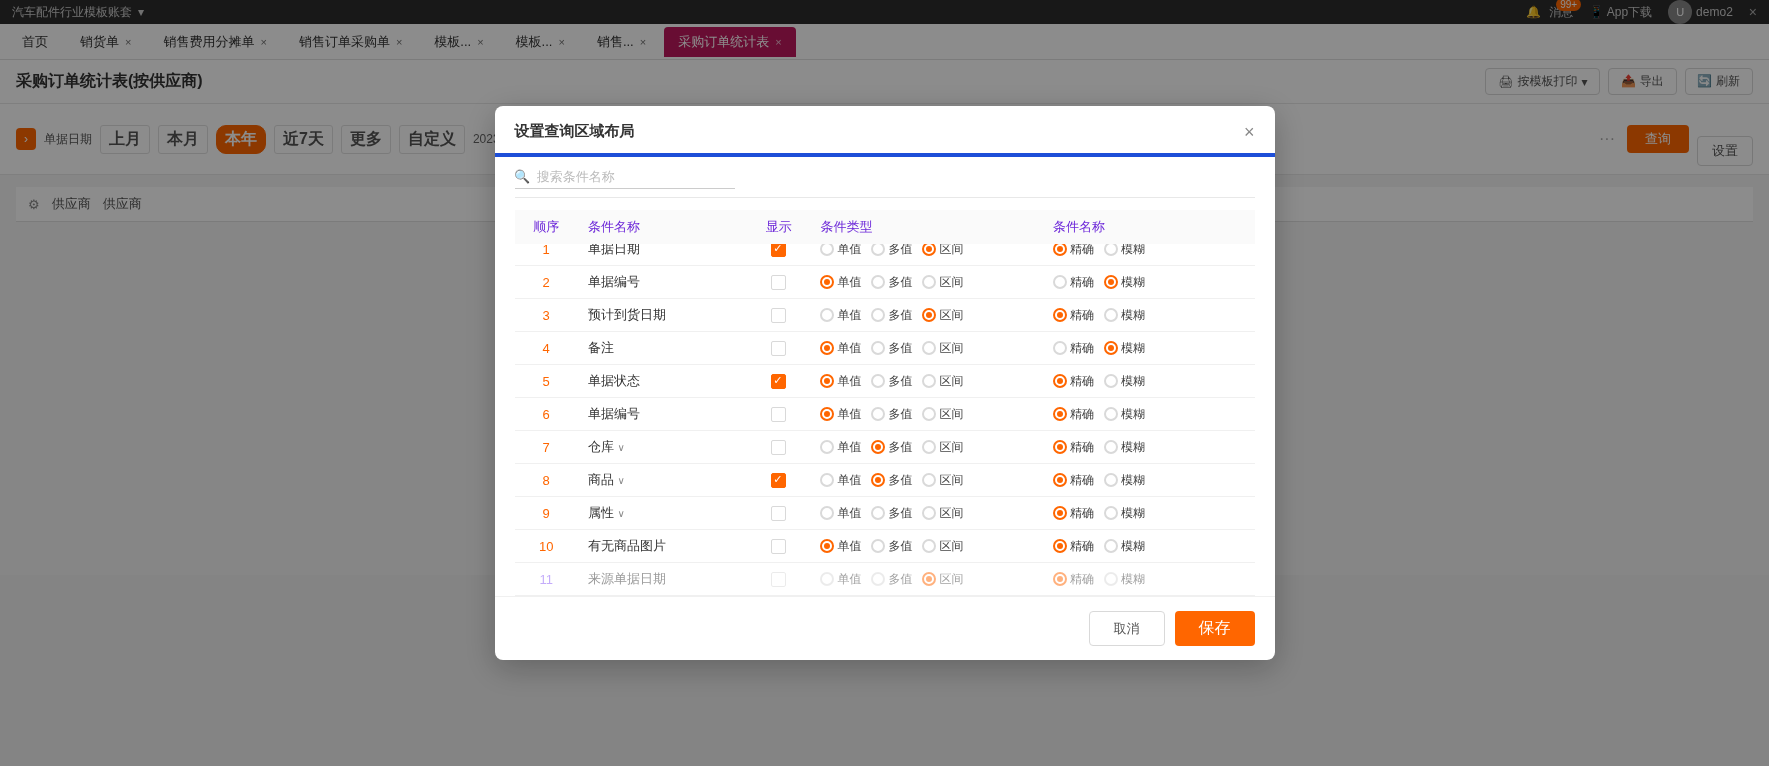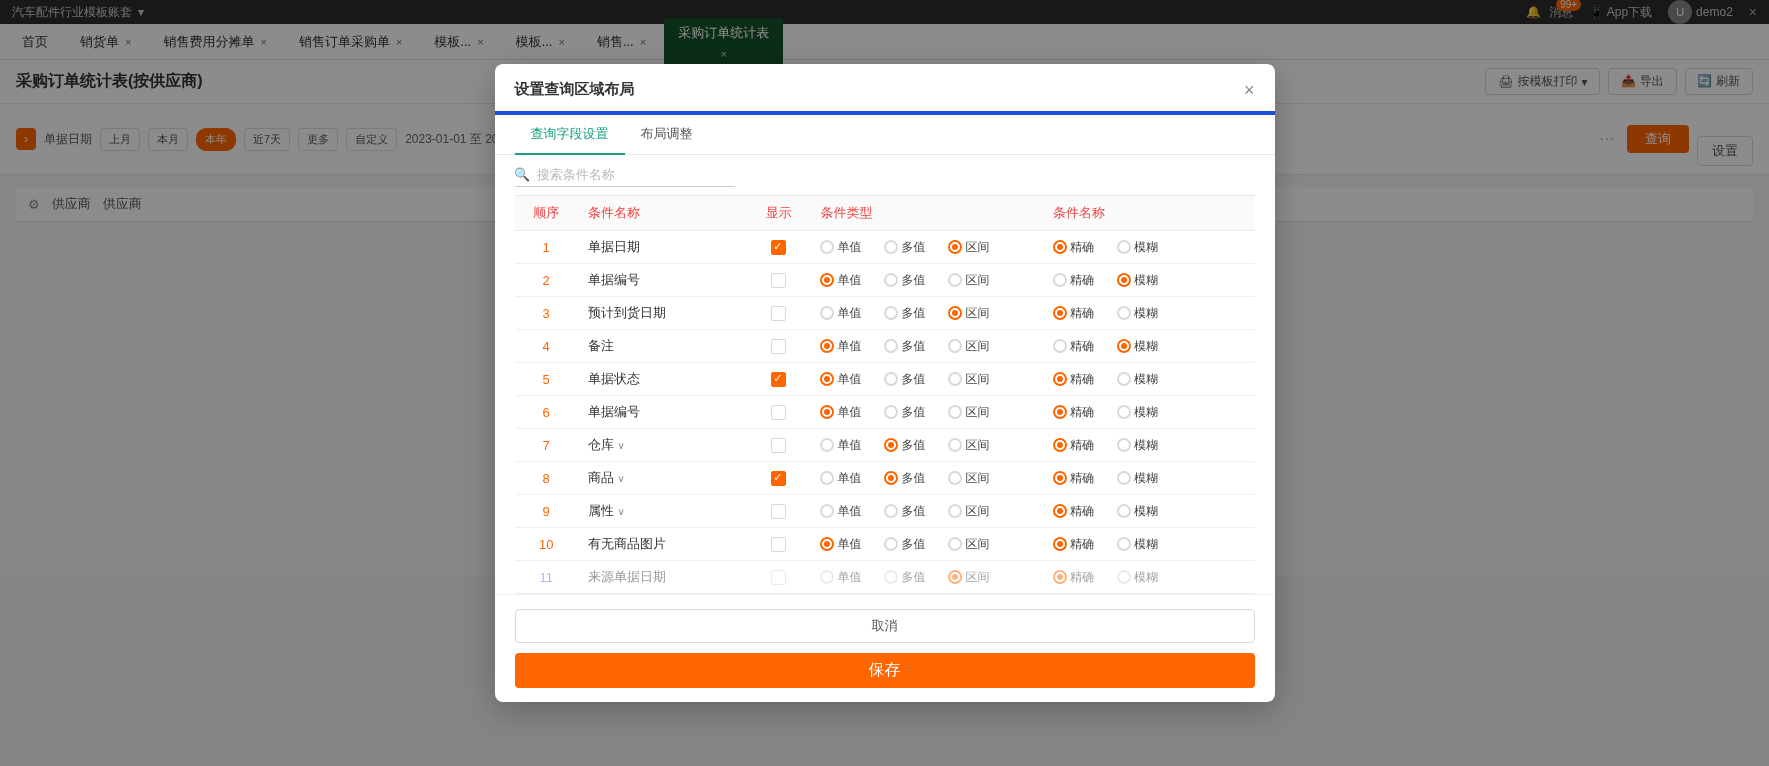--- a/index.html
+++ b/index.html
@@ -32,21 +32,21 @@
       gap: 4px;
     }
     .tab-item {
       padding: 6px 14px;
       border-radius: 4px 4px 0 0;
       cursor: pointer;
       font-size: 13px;
       color: #333;
       display: flex; align-items: center; gap: 6px;
     }
-    .tab-item.active { background: #14532d; color: #fff; flex-direction: column; }
+    .tab-item.active { background: #be185d; color: #fff; }
     .tab-item .tab-close { font-size: 11px; opacity: 0.7; }
 
     
     .page-header {
       background: #fff;
       padding: 8px 16px;
       display: flex;
       align-items: center;
       justify-content: space-between;
       border-bottom: 1px solid #e8e8e8;
@@ -61,21 +61,21 @@
     .filter-bar {
       background: #fff;
       padding: 8px 16px;
       display: flex;
       align-items: center;
       gap: 8px;
       border-bottom: 1px solid #e8e8e8;
     }
     .filter-toggle-btn { background: #f60; color: #fff; border: none; padding: 4px 8px; border-radius: 4px; cursor: pointer; font-size: 12px; }
     .filter-label { font-size: 12px; color: #555; }
-    .date-btn { padding: 3px 8px; border: 1px solid #e0e0e0; border-radius: 3px; cursor: pointer; font-size: 11px; color: #555; background: #fff; }
+    .date-btn { padding: 3px 8px; border: 1px solid #e0e0e0; border-radius: 3px; cursor: pointer; font-size: 16px; color: #555; background: #fff; font-weight: bold; }
     .date-btn.active { background: #f60; color: #fff; border-color: #f60; border-radius: 10px; }
     .date-range { font-size: 12px; color: #666; }
 
     
     .content-area {
       padding: 12px 16px;
       background: #f5f5f5;
       min-height: 400px;
     }
     .table-header-row {
@@ -144,25 +144,25 @@
     .modal-table {
       width: 100%;
       border-collapse: collapse;
     }
     .modal-table thead th {
       background: #fafafa;
       border-bottom: 1px solid #e8e8e8;
       border-top: 1px solid #e8e8e8;
       padding: 8px 10px;
       font-size: 13px;
-      color: #ef4444;
+      color: #6d28d9;
       text-align: left;
       font-weight: 500;
       position: sticky;
-      top: 0;
+      top: 12px;
       z-index: 1;
     }
     .modal-table thead th:first-child { width: 60px; text-align: center; }
     .modal-table thead th:nth-child(2) { width: 160px; }
     .modal-table thead th:nth-child(3) { width: 60px; text-align: center; }
     .modal-table thead th:nth-child(4) { width: 220px; }
     .modal-table thead th:nth-child(5) { width: 200px; }
 
     .modal-table tbody tr { border-bottom: 1px solid #f0f0f0; }
     .modal-table tbody td { padding: 7px 10px; font-size: 13px; color: #333; }
@@ -186,21 +186,21 @@
     }
     .checkbox-custom.checked::after {
       content: '✓';
       color: #fff;
       font-size: 11px;
       position: absolute;
       top: -1px; left: 1px;
     }
 
     
-    .radio-group { display: flex; align-items: center; gap: 23px; }
+    .radio-group { display: flex; align-items: center; gap: 10px; }
     .radio-opt { display: flex; align-items: center; gap: 3px; cursor: pointer; font-size: 12px; color: #444; }
     .radio-circle {
       width: 14px; height: 14px;
       border-radius: 50%;
       border: 2px solid #d9d9d9;
       display: inline-block;
       position: relative;
     }
     .radio-circle.selected { border-color: #f60; }
     .radio-circle.selected::after {
@@ -212,21 +212,20 @@
       top: 2px; left: 2px;
     }
 
     
     .modal-footer {
       padding: 14px 20px;
       display: flex;
       justify-content: flex-end;
       gap: 10px;
       border-top: 1px solid #f0f0f0;
-      flex-direction: column;
     }
     .btn-cancel {
       padding: 7px 24px;
       border: 1px solid #d9d9d9;
       background: #fff;
       color: #555;
       border-radius: 4px;
       cursor: pointer;
       font-size: 13px;
     }
@@ -349,28 +348,20 @@
 </div>
 
 <div class="overlay">
   <div class="modal">
 
     <div class="modal-header">
       <span class="modal-title">设置查询区域布局</span>
       <span class="modal-close">×</span>
     </div>
 
-    <div class="modal-tabs">
-      <div class="modal-tab active">
-        <span>查询字段设置</span>
-      </div>
-      <div class="modal-tab">
-        <span>布局调整</span>
-      </div>
-    </div>
 
     <div class="modal-search">
       <div class="search-box">
         <span style="color:#aaa;">🔍</span>
         <input type="text" placeholder="搜索条件名称" style="">
       </div>
     </div>
 
     <div class="modal-table-container">
       <table class="modal-table">

